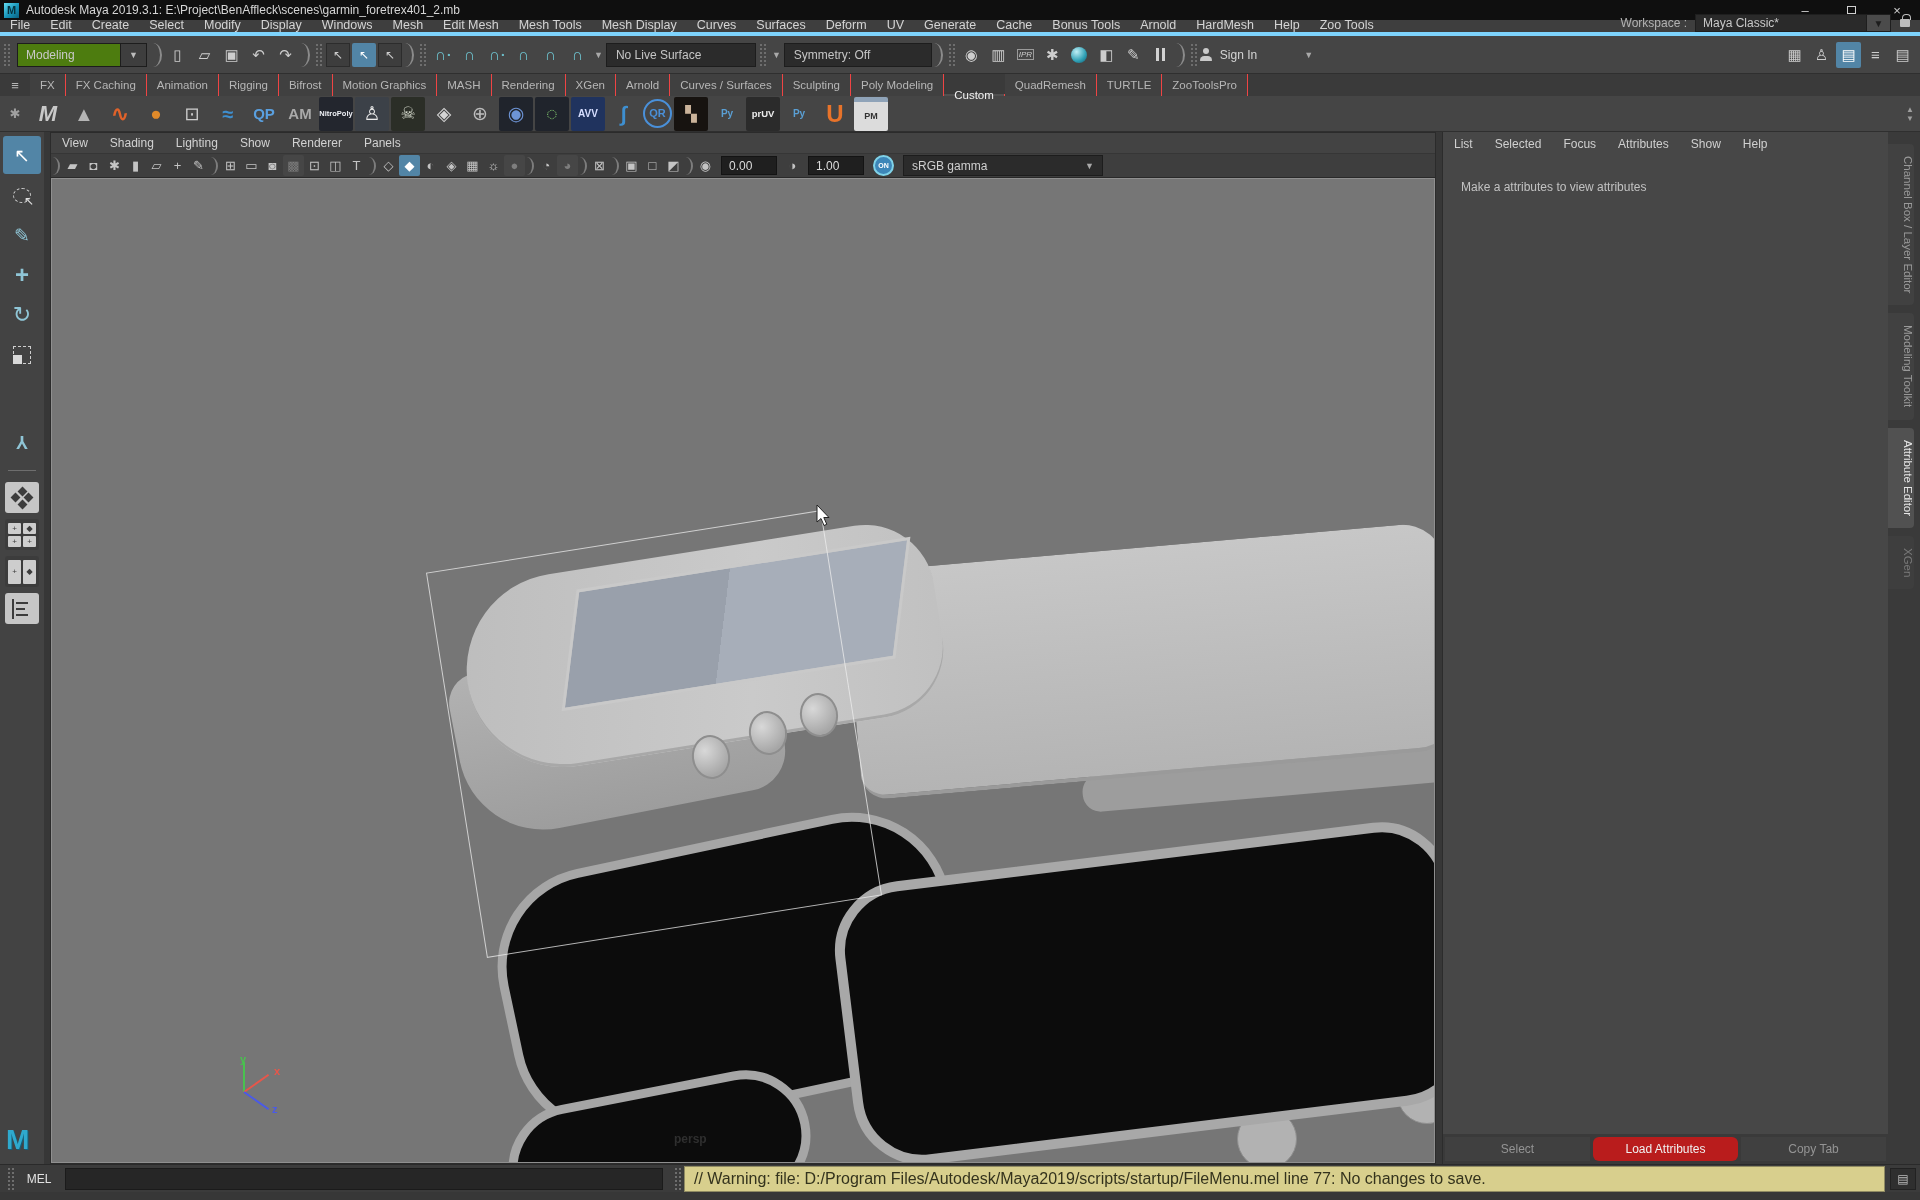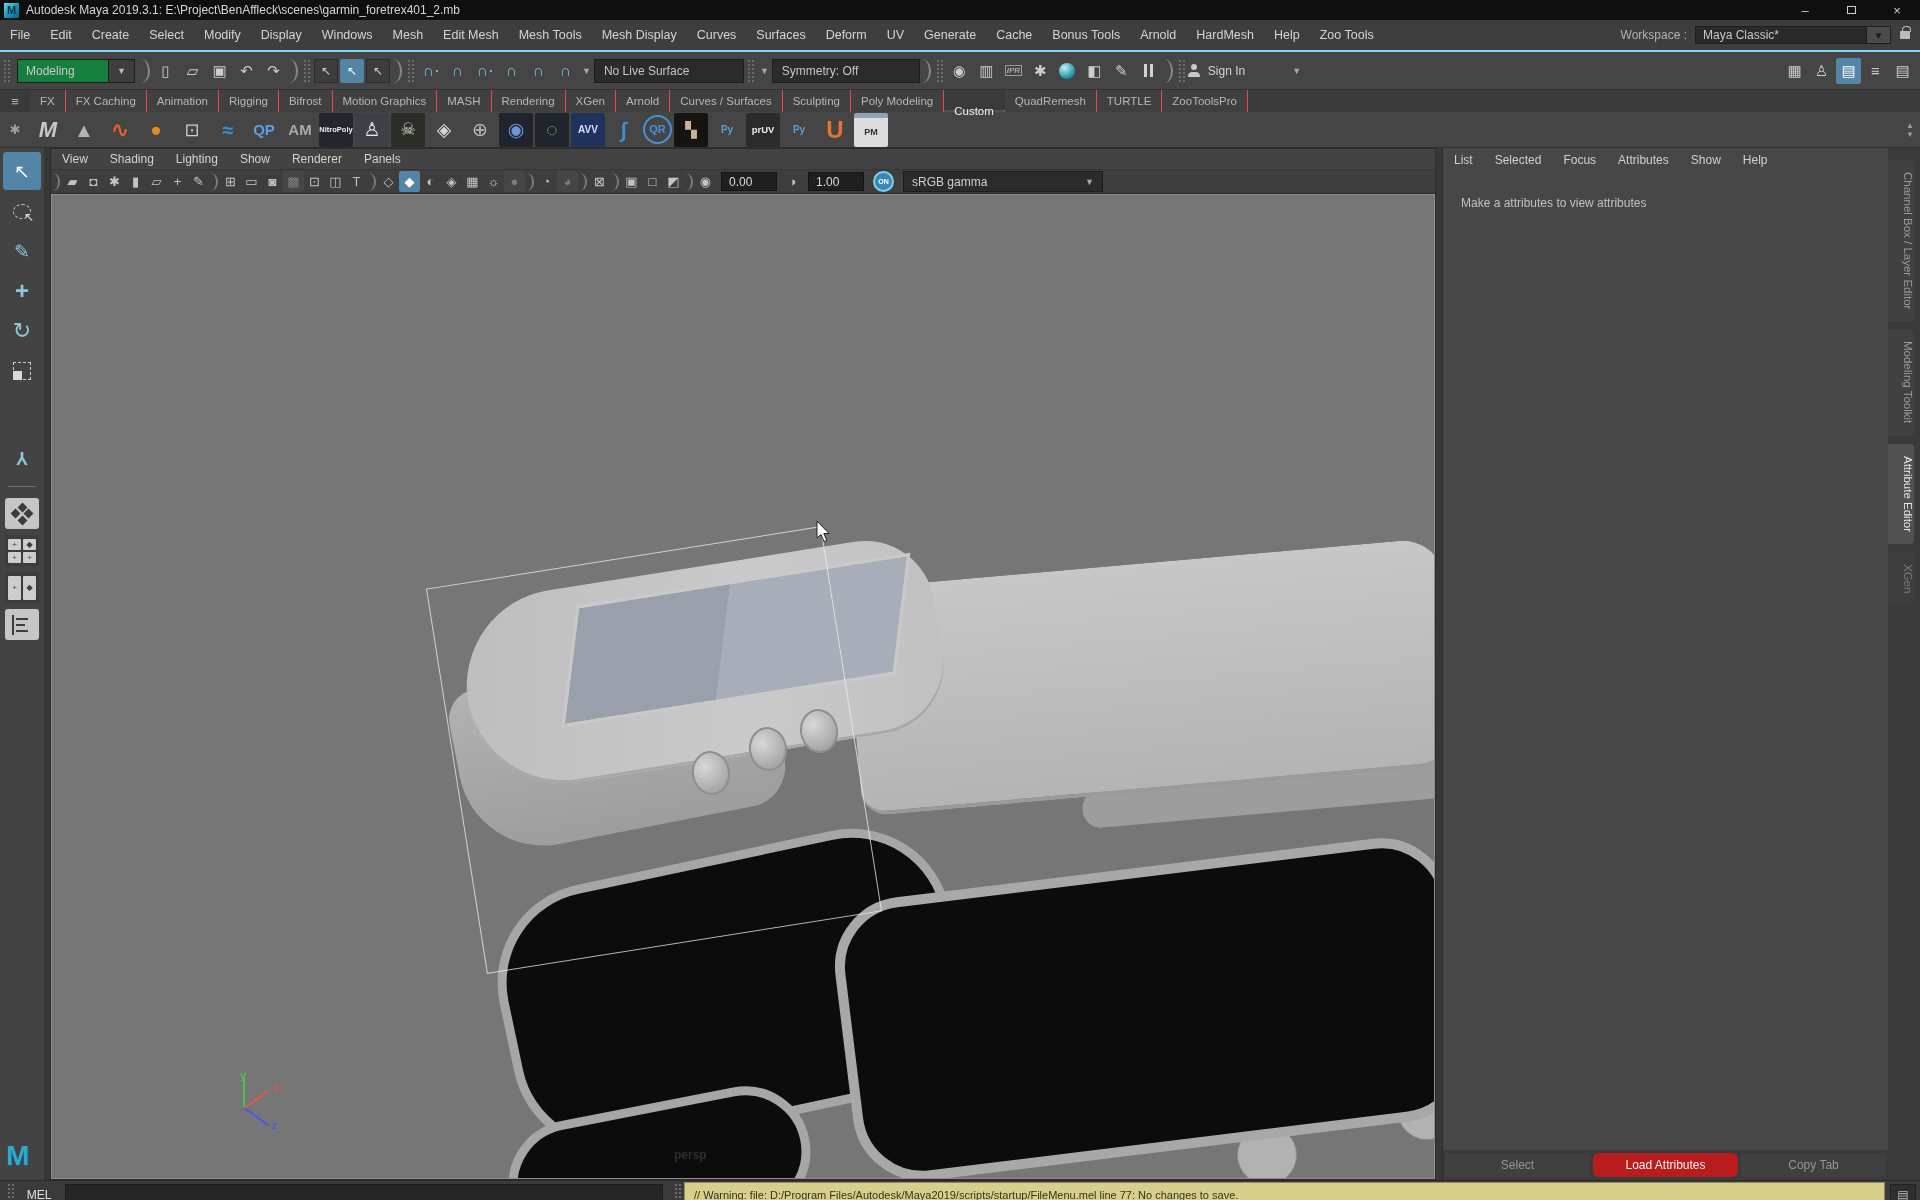--- a/index.html
+++ b/index.html
@@ -11,40 +11,40 @@
     color:#d6d6d6; font-size:12px; }
   .maya-badge { width:15px; height:15px; margin:0 7px 0 4px; flex:0 0 auto;
     background:linear-gradient(135deg,#63dcf2 0%,#1693b8 55%,#0b5f7e 100%);
     color:#06333f; font-weight:bold; font-size:11px; display:flex; align-items:center; justify-content:center; }
   .win-controls { margin-left:auto; display:flex; height:100%; }
   .win-btn { width:46px; height:100%; display:flex; align-items:center; justify-content:center;
     color:#cfcfcf; font-size:13px; }
   .max-box { width:9px; height:8px; border:1px solid #cfcfcf; display:inline-block; }
 
   
-  .menubar { height:32px; background:#3e3e3e; display:flex; align-items:center;
-    font-size:12.5px; color:#d4d4d4; border-bottom:2px solid #7dd3fc; }
+  .menubar { height:16px; background:#3e3e3e; display:flex; align-items:flex-end;
+    font-size:12.5px; color:#d4d4d4; border-bottom:4px solid #7dd3fc; }
   .menu-item { padding:0 10px; white-space:nowrap; }
   .workspace { margin-left:auto; display:flex; align-items:center; color:#b2b2b2; font-size:12px; }
   .workspace-select { width:172px; height:18px; background:#2a2a2a; border:1px solid #1e1e1e;
     color:#c9c9c9; display:flex; align-items:center; padding:0 7px; margin-left:8px; }
   .workspace-arrow { width:24px; height:18px; background:#4b4b4b; border:1px solid #1e1e1e; border-left:none;
     color:#1d1d1d; font-size:10px; display:flex; align-items:center; justify-content:center; }
   .lock { width:10px; height:8px; background:#bdbdbd; border-radius:1px; position:relative; margin:0 10px 0 9px; }
   .lock::before { content:""; position:absolute; top:-5px; left:1.5px; width:7px; height:5px;
     border:1.5px solid #bdbdbd; border-bottom:none; border-radius:4px 4px 0 0; }
 
   
   .statusline { height:38px; background:#454545; display:flex; align-items:center;
     border-bottom:1px solid #2f2f2f; padding-right:4px; }
   .grip { width:9px; height:26px; margin:0 2px;
     background-image:radial-gradient(#6e6e6e 1px, transparent 1.2px); background-size:4px 4px; background-position:1px 1px; }
   .sep { width:9px; height:24px; margin:0 2px; border-right:2px solid #8b8b8b;
     border-radius:0 100% 100% 0 / 0 50% 50% 0; }
-  .mode-select { width:92px; height:24px; background:#15803d; border:1px solid #1d1d1d;
+  .mode-select { width:104px; height:24px; background:#4d7c0f; border:1px solid #1d1d1d;
     color:#c9c9c9; font-size:12px; display:flex; align-items:center; padding:0 8px; margin-left:4px; }
   .mode-arrow { width:26px; height:24px; background:#3e3e3e; border:1px solid #1d1d1d; border-left:none;
     color:#bcbcbc; font-size:9px; display:flex; align-items:center; justify-content:center; margin-right:4px; }
   .sicon { width:25px; height:26px; display:flex; align-items:center; justify-content:center;
     color:#cdcdcd; font-size:15px; margin:0 1px; }
   .sicon.small-box { background:#3d3d3d; border:1px solid #2c2c2c; width:24px; height:24px; font-size:12px; }
   .sicon.active { background:#5285a6; border-radius:2px; color:#ffffff; border:none; }
   .snap { color:#6ec3cf; font-weight:bold; font-size:16px; }
   .snap-dot::after { content:"•"; font-size:8px; color:#6ec3cf; margin-left:1px; }
   .tiny-arrow { color:#a9a9a9; font-size:9px; padding:0 3px; }
@@ -208,21 +208,21 @@
     border-radius:0 4px 4px 0; white-space:nowrap; }
   .vtab.active { background:#515151; color:#e6e6e6; }
   .vtab.dim { color:#787878; background:#3e3e3e; }
 
   
   .command-line { height:28px; background:#3b3b3b; display:flex; align-items:center;
     border-top:1px solid #2a2a2a; padding:0 4px; }
   .cl-label { width:44px; text-align:center; color:#e2e2e2; font-size:12px; }
   .cl-input { width:598px; height:22px; background:#262626; border:1px solid #1b1b1b; margin:0 8px 0 4px; }
   .cl-output { flex:1 1 auto; height:26px; background:#d8cf8d; border:1px solid #8f8a62; color:#34331d;
-    font-size:11px; display:flex; align-items:center; padding:0 9px; white-space:nowrap; overflow:hidden; }
+    font-size:16px; display:flex; align-items:center; padding:0 9px; white-space:nowrap; overflow:hidden; }
   .cl-script-btn { width:26px; height:22px; margin-left:5px; background:#2f2f2f; border:1px solid #222;
     color:#bdbdbd; font-size:12px; display:flex; align-items:center; justify-content:center; }
 </style>
 </head>
 <body>
 
 <div class="titlebar">
   <span class="maya-badge">M</span>
   <span>Autodesk Maya 2019.3.1: E:\Project\BenAffleck\scenes\garmin_foretrex401_2.mb</span>
   <div class="win-controls">

